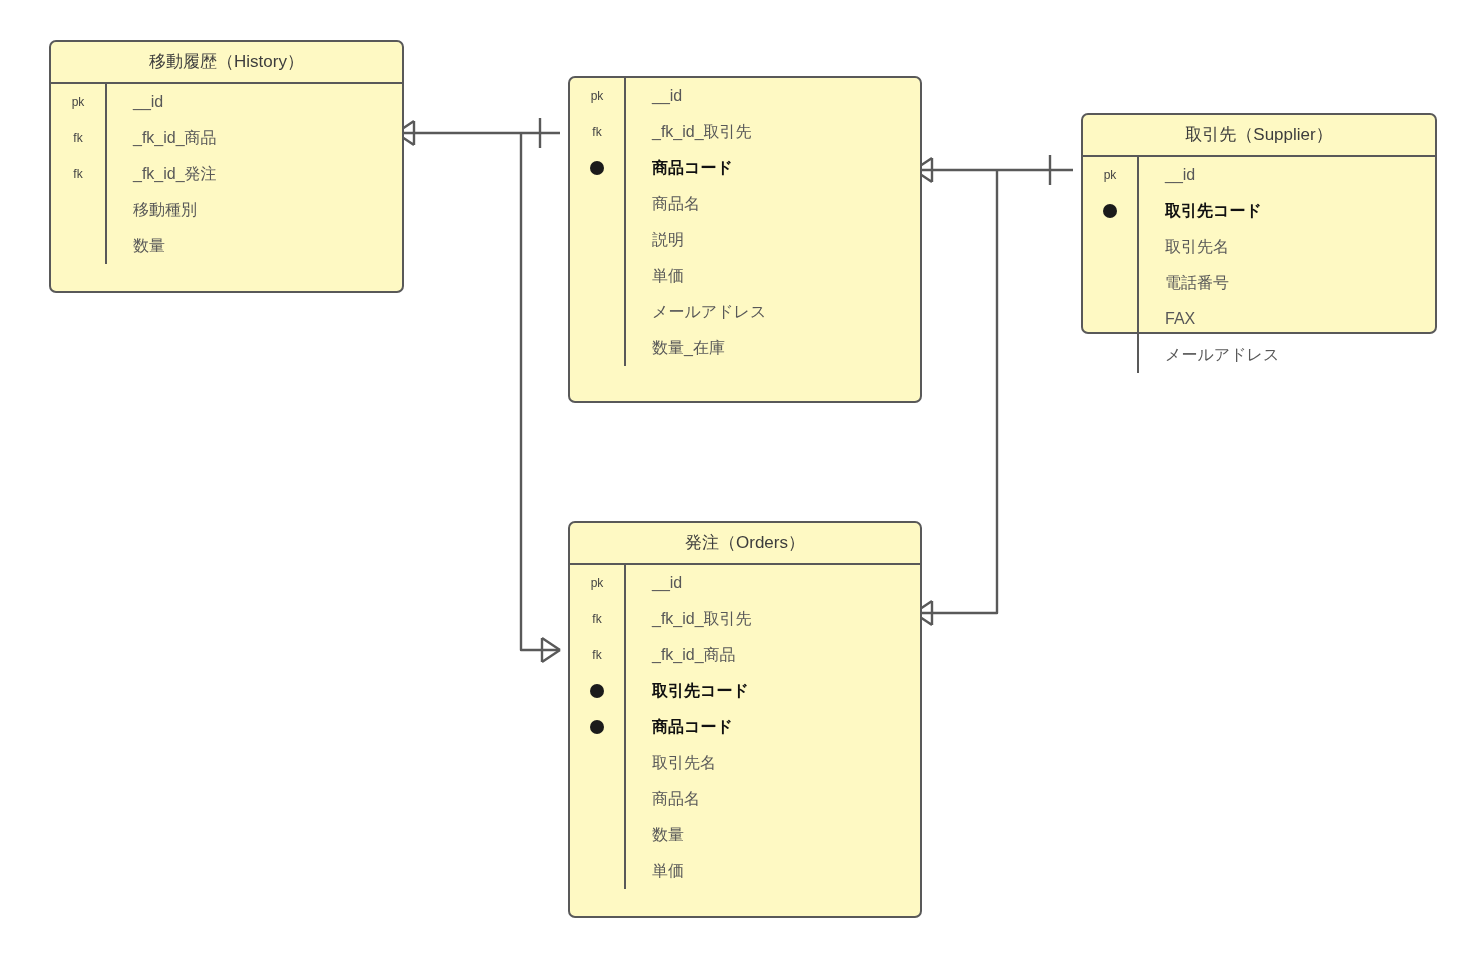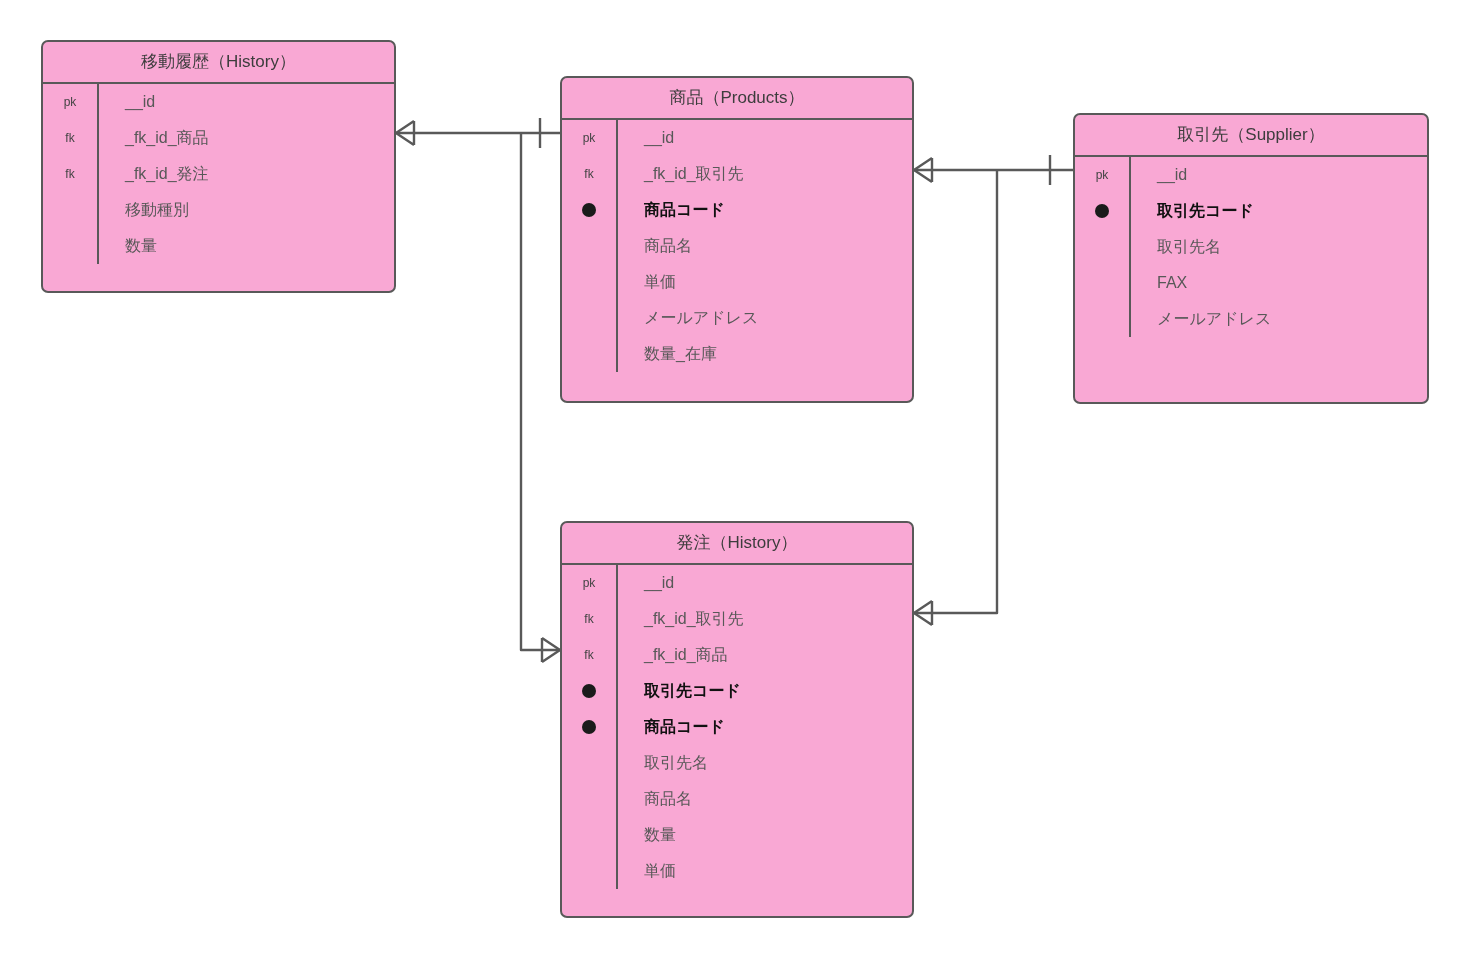--- a/index.html
+++ b/index.html
@@ -1,21 +1,21 @@
 <!DOCTYPE html>
 <html><head>
 <meta charset="utf-8">
 <style>
   html,body{margin:0;padding:0;background:#ffffff;}
   body{width:1468px;height:960px;position:relative;overflow:hidden;
        font-family:"Liberation Sans","DejaVu Sans",sans-serif;}
   #canvas{position:absolute;left:0;top:0;width:1468px;height:960px;}
   svg#wires{position:absolute;left:0;top:0;width:1468px;height:960px;pointer-events:none;}
-  .entity{position:absolute;box-sizing:border-box;background:#f9a8d4;
-          border:2px solid #595959;border-radius:7px;}
+  .entity{position:absolute;box-sizing:border-box;background:#fef9c3;
+          border:2px solid #595959;border-radius:7px;margin-left:8px;}
   .entity-title{height:40px;line-height:40px;text-align:center;
                 font-size:17px;color:#3d3d3d;border-bottom:2px solid #595959;
                 white-space:nowrap;}
   .entity-body{position:relative;}
   .key-rule{position:absolute;left:54px;top:0;bottom:0;width:2px;background:#595959;}
   .row{display:flex;align-items:center;height:36px;box-sizing:border-box;}
   .row-key{width:54px;flex:0 0 54px;text-align:center;font-size:12px;
            color:#444;display:flex;align-items:center;justify-content:center;}
   .row-name{padding-left:28px;font-size:16px;color:#585858;white-space:nowrap;}
   .row.strong .row-name{color:#111;font-weight:bold;}
@@ -73,21 +73,20 @@
             <div class="row-key"></div>
             <div class="row-name">移動種別</div>
           </div>
           <div class="row">
             <div class="row-key"></div>
             <div class="row-name">数量</div>
           </div>
         </div>
       </div>
       <div class="entity" style="left: 560px; top: 76px; width: 354px; height: 327px;">
-        <div class="entity-title">商品（Products）</div>
         <div class="entity-body">
           <div class="key-rule"></div>
           <div class="row">
             <div class="row-key">pk</div>
             <div class="row-name">__id</div>
           </div>
           <div class="row">
             <div class="row-key">fk</div>
             <div class="row-name">_fk_id_取引先</div>
           </div>
@@ -96,62 +95,70 @@
               <span class="dot"></span>
             </div>
             <div class="row-name">商品コード</div>
           </div>
           <div class="row">
             <div class="row-key"></div>
             <div class="row-name">商品名</div>
           </div>
           <div class="row">
             <div class="row-key"></div>
+            <div class="row-name">説明</div>
+          </div>
+          <div class="row">
+            <div class="row-key"></div>
             <div class="row-name">単価</div>
           </div>
           <div class="row">
             <div class="row-key"></div>
             <div class="row-name">メールアドレス</div>
           </div>
           <div class="row">
             <div class="row-key"></div>
             <div class="row-name">数量_在庫</div>
           </div>
         </div>
       </div>
-      <div class="entity" style="left: 1073px; top: 113px; width: 356px; height: 291px;">
+      <div class="entity" style="left: 1073px; top: 113px; width: 356px; height: 221px;">
         <div class="entity-title">取引先（Supplier）</div>
         <div class="entity-body">
           <div class="key-rule"></div>
           <div class="row">
             <div class="row-key">pk</div>
             <div class="row-name">__id</div>
           </div>
           <div class="row strong">
             <div class="row-key">
               <span class="dot"></span>
             </div>
             <div class="row-name">取引先コード</div>
           </div>
           <div class="row">
             <div class="row-key"></div>
             <div class="row-name">取引先名</div>
           </div>
           <div class="row">
             <div class="row-key"></div>
+            <div class="row-name">電話番号</div>
+          </div>
+          <div class="row">
+            <div class="row-key"></div>
             <div class="row-name">FAX</div>
           </div>
           <div class="row">
             <div class="row-key"></div>
             <div class="row-name">メールアドレス</div>
           </div>
         </div>
       </div>
       <div class="entity" style="left: 560px; top: 521px; width: 354px; height: 397px;">
-        <div class="entity-title">発注（History）</div>
+        <div class="entity-title">発注（Orders）</div>
         <div class="entity-body">
           <div class="key-rule"></div>
           <div class="row">
             <div class="row-key">pk</div>
             <div class="row-name">__id</div>
           </div>
           <div class="row">
             <div class="row-key">fk</div>
             <div class="row-name">_fk_id_取引先</div>
           </div>

